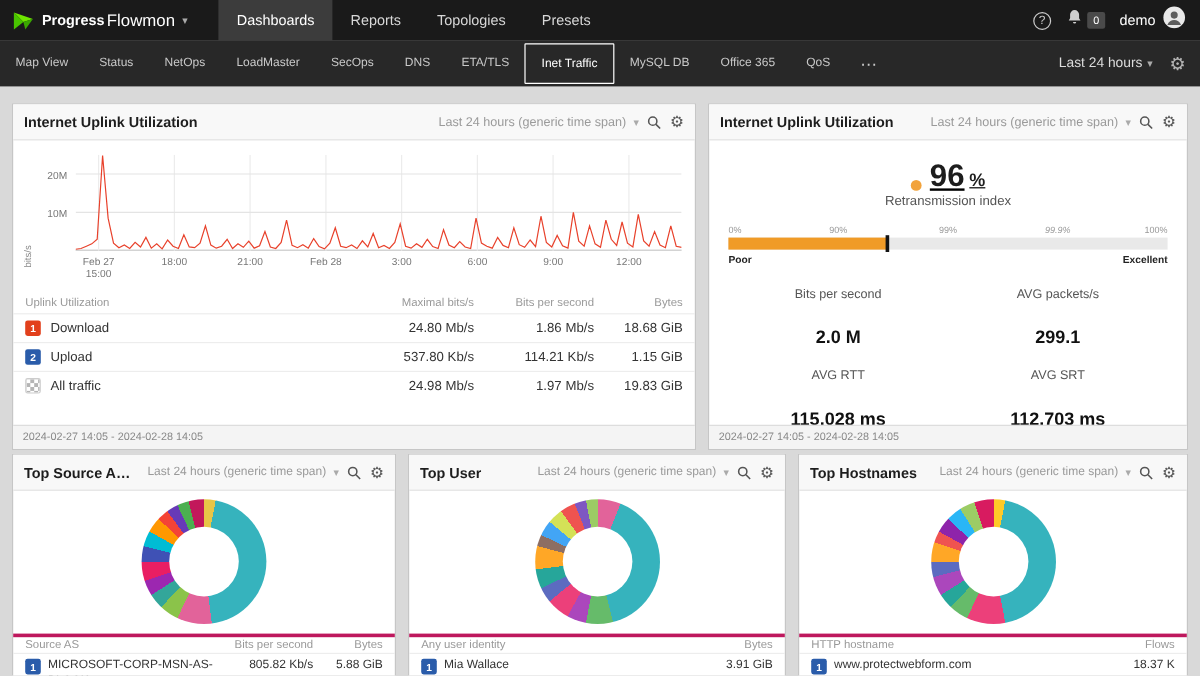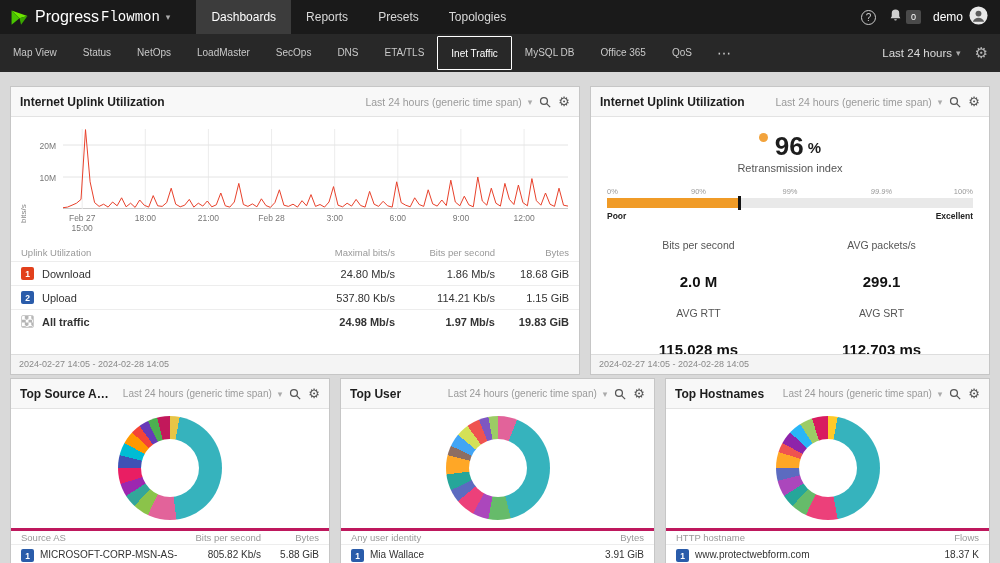--- a/index.html
+++ b/index.html
@@ -11,22 +11,22 @@
     -webkit-font-smoothing: antialiased;
   }
 
   
   .topbar {
     position: absolute; top: 0; left: 0; right: 0; height: 34px;
     background: #1a1a1a; color: #fff; display: flex; align-items: center; z-index: 5;
   }
   .brand { display: flex; align-items: center; gap: 2px; margin-left: 10px; cursor: pointer; }
   .brand .logo { display: flex; margin-right: 4px; }
-  .brand .p1 { font-weight: normal; font-size: 16px; }
-  .brand .p2 { font-weight: 300; font-size: 14px; font-family: Liberation Mono, monospace; }
+  .brand .p1 { font-weight: bold; font-size: 12px; }
+  .brand .p2 { font-weight: 300; font-size: 14px; }
   .chev, .chev2 { color: #aaa; font-size: 9px; margin-left: 4px; }
   .topnav { display: flex; margin-left: 26px; height: 100%; }
   .nitem { padding: 0 15px; line-height: 34px; font-size: 12px; color: #d8d8d8; cursor: pointer; white-space: nowrap; }
   .nitem.active { background: #3c3c3c; color: #fff; }
   .topright { margin-left: auto; display: flex; align-items: center; gap: 12px; margin-right: 12px; }
   .helpicon { width: 15px; height: 15px; border: 1px solid #ccc; border-radius: 50%;
     font-size: 10px; line-height: 13px; text-align: center; color: #ccc; cursor: pointer; }
   .bellwrap { display: flex; align-items: center; cursor: pointer; }
   .badge0 { background: #4a4a4a; color: #fff; font-size: 9px; padding: 2px 5px; border-radius: 2px; margin-left: 3px; }
   .userwrap { display: flex; align-items: center; gap: 6px; cursor: pointer; }
@@ -84,26 +84,26 @@
   .tr.dr { height: 24px; border-top: 1px solid #ededed; color: #333; }
   .c1 { flex: 1; display: flex; align-items: center; gap: 8px; min-width: 0; }
   .c2 { width: 112px; text-align: right; }
   .c3 { width: 100px; text-align: right; }
   .c4 { width: 74px; text-align: right; }
   .seriesbadge { width: 13px; height: 13px; border-radius: 2px; color: #fff; font-size: 8.5px;
     font-weight: bold; display: flex; align-items: center; justify-content: center;
     font-style: normal; flex-shrink: 0; }
   .seriesbadge.checker { background-image: repeating-conic-gradient(#b5b5b5 0% 25%, #fff 0% 50%);
     background-size: 6.5px 6.5px; border: 1px solid #ccc; }
-  .bold-row { font-weight: bold; }
+  .bold-row { font-weight: normal; }
   .pfoot { position: absolute; bottom: 0; left: 0; right: 0; height: 20px; background: #f4f4f4;
     border-top: 1px solid #ddd; font-size: 9px; color: #888; line-height: 19px; padding-left: 8px; }
 
   
-  .big { display: flex; align-items: flex-start; justify-content: center; margin-top: 16px; gap: 7px; }
+  .big { display: flex; align-items: flex-end; justify-content: center; margin-top: 16px; gap: 7px; text-decoration: underline; }
   .dot { width: 9px; height: 9px; border-radius: 50%; background: #f2a33c; }
   .bigval { font-size: 26px; font-weight: bold; color: #1d1d1d; line-height: 1; }
   .bigunit { font-size: 15px; font-weight: bold; color: #1d1d1d; margin-left: -3px; margin-top: 6px; }
   .sub { text-align: center; font-size: 11px; color: #555; margin-top: 3px; }
   .gauge-wrap { margin: 13px 16px 0 16px; position: relative; }
   .gscale { position: relative; height: 11px; font-size: 7.5px; color: #999; }
   .gscale div { position: absolute; transform: translateX(-50%); }
   .gscale div:first-child { transform: none; }
   .gscale div:last-child { transform: translateX(-100%); }
   .gbar { height: 10px; background: #e9e9e9; position: relative; }
@@ -143,22 +143,22 @@
           <polygon points="12,13 22,10 14,21" fill="#3aa800"></polygon>
         </svg>
     </span>
     <span class="p1">Progress</span>
     <span class="p2">Flowmon</span>
     <span class="chev">▾</span>
   </div>
   <div class="topnav">
     <div class="nitem active">Dashboards</div>
     <div class="nitem">Reports</div>
+    <div class="nitem">Topologies</div>
     <div class="nitem">Presets</div>
-    <div class="nitem">Topologies</div>
   </div>
   <div class="topright">
     <div class="helpicon">?</div>
     <div class="bellwrap">
       <span>
         <svg width="15" height="15" viewBox="0 0 16 16">
             <path d="M8 1.5a4 4 0 0 0-4 4v3.2L2.8 10.8h10.4L12 8.7V5.5a4 4 0 0 0-4-4z" fill="#cfcfcf"></path>
             <path d="M6.6 12a1.4 1.4 0 0 0 2.8 0z" fill="#cfcfcf"></path>
           </svg>
       </span>

